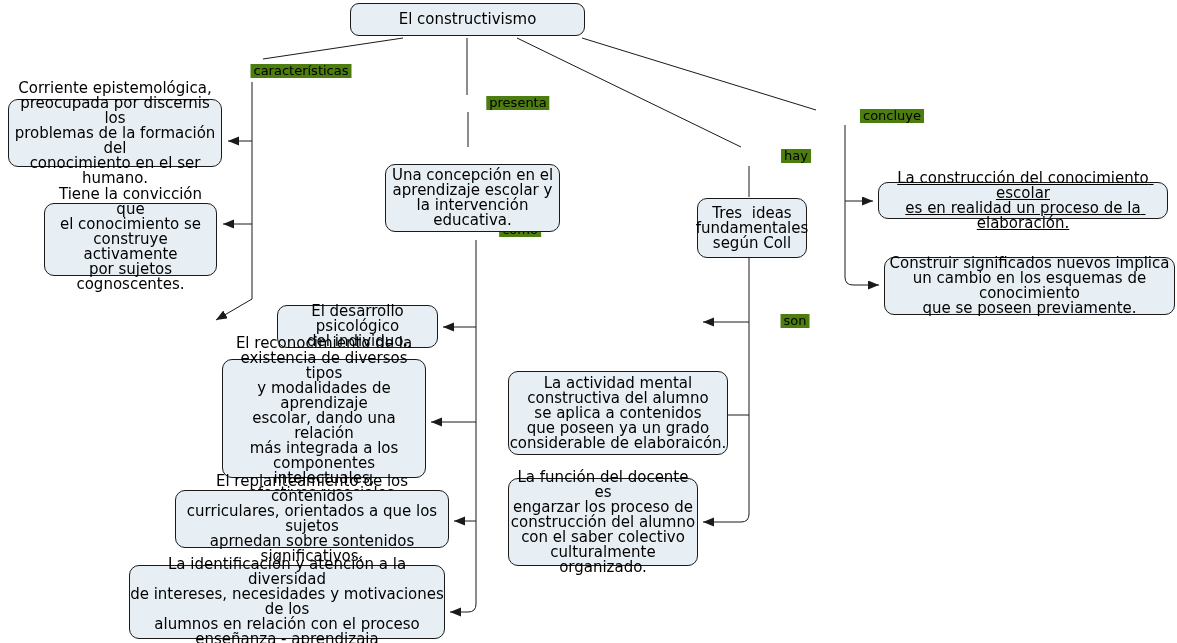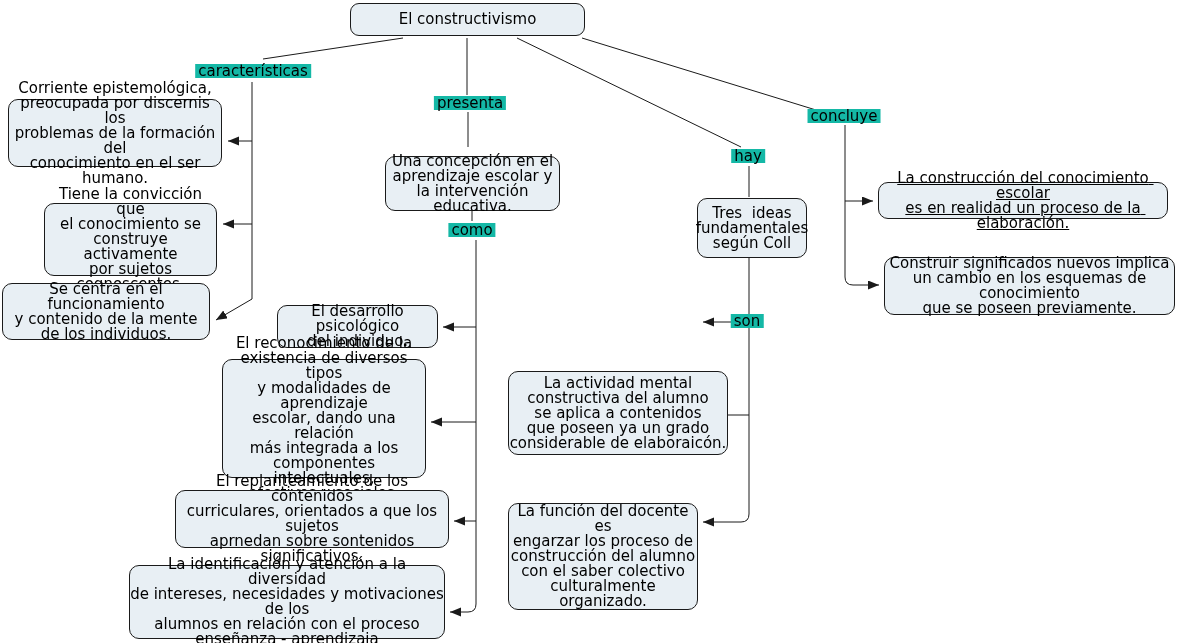--- a/index.html
+++ b/index.html
@@ -32,42 +32,43 @@
     border-radius: 10px;
     font-size: 15px;
     line-height: 15px;
     color: #000000;
     white-space: pre-wrap;
     z-index: 2;
   }
   .link-label {
     position: absolute;
     transform: translateX(-50%);
-    background: #14b8a6;
+    background: #4d7c0f;
     padding: 0 3px;
-    font-size: 15px;
+    font-size: 13px;
     line-height: 14px;
     color: #000000;
     white-space: nowrap;
     z-index: 2;
+    margin-left: 48px;
   }
   
   #n-root      { left: 350px; top: 3px;   width: 235px; height: 33px; border-radius: 9px; }
   #n-car1      { left: 8px;   top: 99px;  width: 214px; height: 68px; }
   #n-car2      { left: 44px;  top: 187px; width: 173px; height: 73px; margin-top: 16px; }
   #n-car3      { left: 2px;   top: 283px; width: 208px; height: 57px; }
-  #n-concep    { left: 385px; top: 156px; width: 175px; height: 55px; }
+  #n-concep    { left: 385px; top: 164px; width: 175px; height: 68px; }
   #n-como1     { left: 277px; top: 305px; width: 161px; height: 43px; }
   #n-como2     { left: 222px; top: 359px; width: 204px; height: 119px; }
   #n-como3     { left: 175px; top: 490px; width: 274px; height: 58px; }
   #n-como4     { left: 129px; top: 565px; width: 316px; height: 74px; }
   #n-tres      { left: 697px; top: 198px; width: 110px; height: 60px; }
   #n-son1      { left: 508px; top: 297px; width: 190px; height: 58px; }
   #n-son2      { left: 508px; top: 371px; width: 220px; height: 84px; }
-  #n-son3      { left: 508px; top: 478px; width: 190px; height: 107px; margin-top: 25px; }
+  #n-son3      { left: 508px; top: 478px; width: 190px; height: 88px; }
   #n-conc1     { left: 878px; top: 182px; width: 290px; height: 37px; text-decoration: underline; }
   #n-conc2     { left: 884px; top: 257px; width: 291px; height: 58px; }
   
   #l-caracteristicas { left: 253px; top: 64px; }
   #l-presenta        { left: 470px; top: 96px; }
   #l-como            { left: 472px; top: 223px; }
   #l-hay             { left: 748px; top: 149px; }
   #l-son             { left: 747px; top: 314px; }
   #l-concluye        { left: 844px; top: 109px; }
 </style>
@@ -120,23 +121,20 @@
   <div class="link-label" id="l-concluye">concluye</div>
 
   <div class="concept" id="n-car1">Corriente epistemológica,
 preocupada por discernis los
 problemas de la formación del
 conocimiento en el ser humano.</div>
   <div class="concept" id="n-car2">Tiene la convicción que
 el conocimiento se
 construye activamente
 por sujetos cognoscentes.</div>
-  <div class="concept" id="n-car3">Se centra en el funcionamiento
-y contenido de la mente
-de los individuos.</div>
 
   <div class="concept" id="n-concep">Una concepción en el
 aprendizaje escolar y
 la intervención educativa.</div>
   <div class="concept" id="n-como1">El desarrollo psicológico
 del individuo.</div>
   <div class="concept" id="n-como2">El reconocimiento de la
 existencia de diversos tipos
 y modalidades de aprendizaje
 escolar, dando una relación

